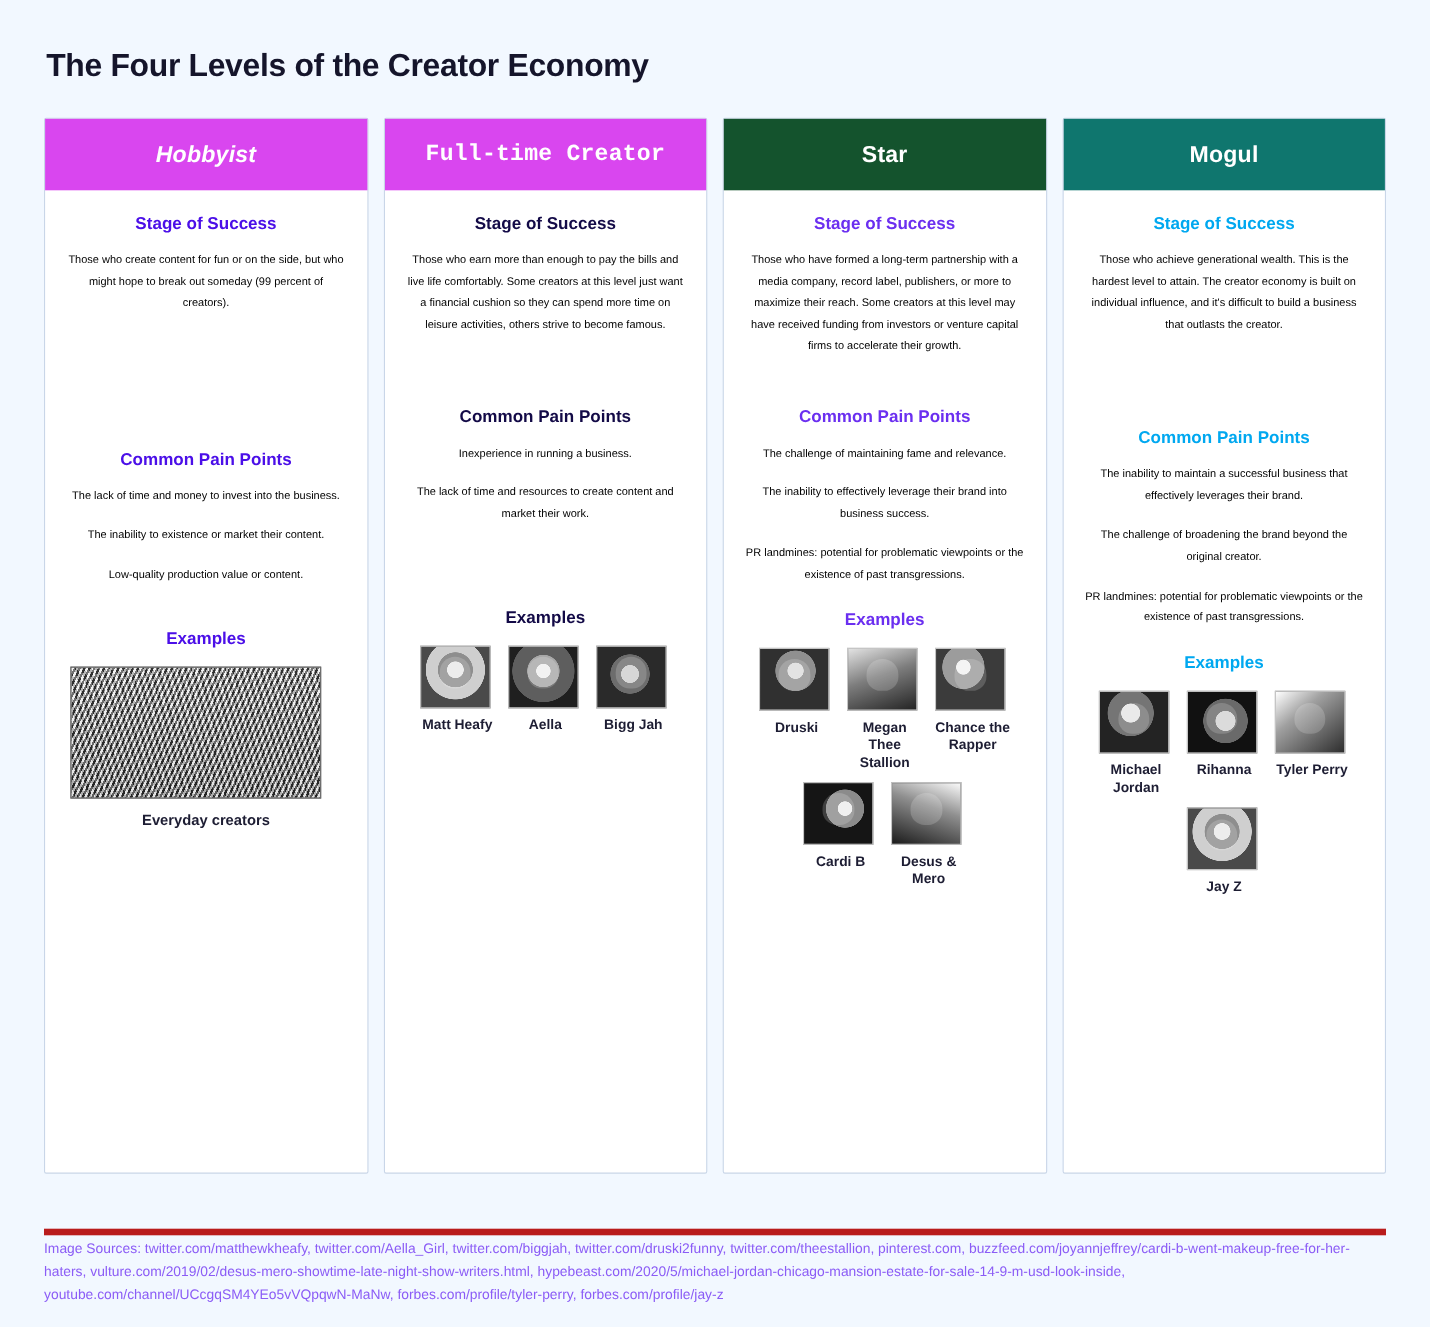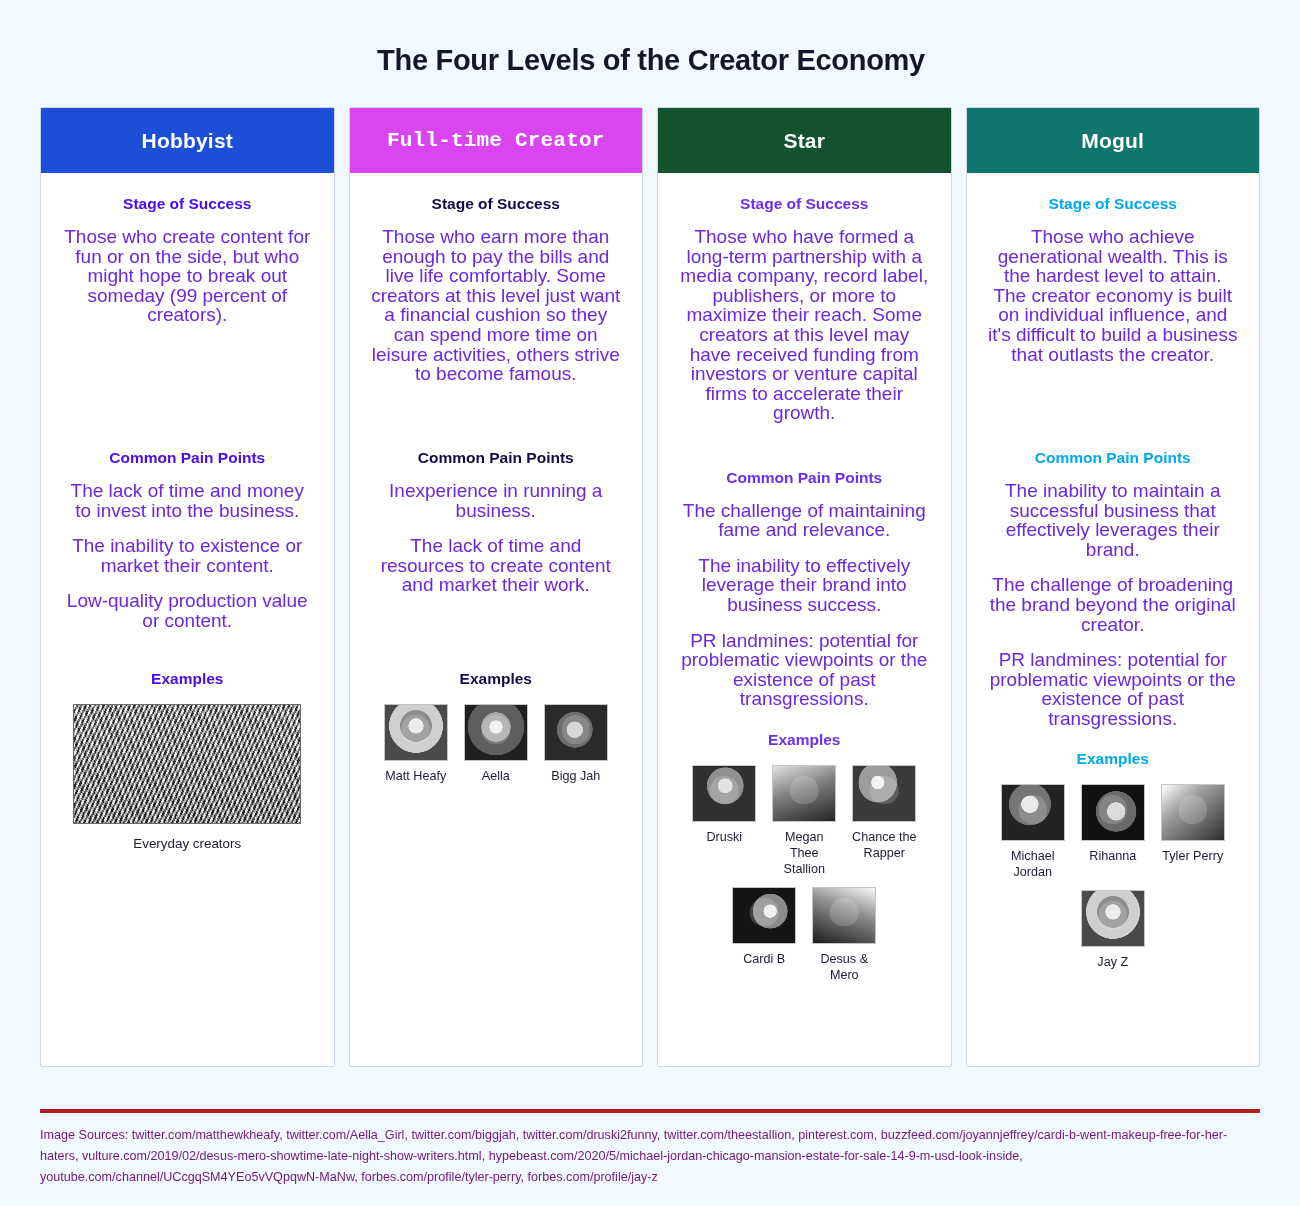--- a/index.html
+++ b/index.html
@@ -22,21 +22,20 @@
     padding: 0 40px;
   }
   .page-title {
     font-size: 29px;
     font-weight: bold;
     letter-spacing: -0.3px;
     padding-top: 44px;
     padding-bottom: 0;
     margin: 0 0 30px 2px;
     color: #15152b;
-    text-align: center;
   }
   .columns {
     display: flex;
     gap: 14px;
     align-items: flex-start;
   }
   .col {
     width: 295px;
     background: #ffffff;
     border: 1px solid #c9d6e8;
@@ -63,43 +62,43 @@
     text-align: center;
     font-size: 15.5px;
     font-weight: bold;
     margin: 0 0 14px 0;
   }
   .sec-title.pain {
     margin-top: 0;
   }
   .body-text {
     text-align: center;
-    font-size: 19px;
+    font-size: 10px;
     line-height: 19.6px;
     margin: 0 0 16px 0;
-    color: #6d28d9;
+    color: #000000;
   }
   .spacer { }
   .examples-title {
     text-align: center;
     font-size: 15.5px;
     font-weight: bold;
     margin: 0 0 16px 0;
   }
   .ex-grid {
     display: flex;
     flex-wrap: wrap;
     justify-content: center;
     gap: 10px 12px;
   }
   .ex-item {
     width: 68px;
     display: flex;
     flex-direction: column;
-    align-items: center;
+    font-weight: bold;
   }
   .ex-item.wide {
     width: 247px;
   }
   .thumb {
     width: 64px;
     height: 57px;
     border: 1px solid #b9c6dc;
     background: #6e6e6e;
     position: relative;
@@ -154,34 +153,34 @@
     border-radius: 50% 50% 45% 45%;
     background: rgba(255,255,255,0.18);
   }
   .sources {
     position: absolute;
     left: 40px;
     right: 40px;
     bottom: 18px;
     font-size: 12.6px;
     line-height: 21px;
-    color: #701a75;
-    border-top: 4px solid #b91c1c;
-    padding-top: 12px;
+    color: #8b5cf6;
+    border-top: 6px solid #b91c1c;
+    padding-top: 2px;
   }
 </style>
 </head>
 <body>
 
 <div class="page">
   <h1 class="page-title">The Four Levels of the Creator Economy</h1>
 
   <div class="columns" id="columns">
       <div class="col">
-        <div class="col-header" style="background: #1d4ed8;">
+        <div class="col-header" style="background: #d946ef; font-style: italic;">
           <span>Hobbyist</span>
         </div>
         <div class="col-body">
           <div class="sec-title" style="color: rgb(75, 15, 232);">Stage of Success</div>
           <p class="body-text">Those who create content for fun or on the side, but who might hope to break out someday (99 percent of creators).</p>
           <div class="spacer" style="height: 108px;"></div>
           <div class="sec-title pain" style="color: rgb(75, 15, 232);">Common Pain Points</div>
           <p class="body-text">The lack of time and money to invest into the business.</p>
           <p class="body-text">The inability to existence or market their content.</p>
           <p class="body-text">Low-quality production value or content.</p>

